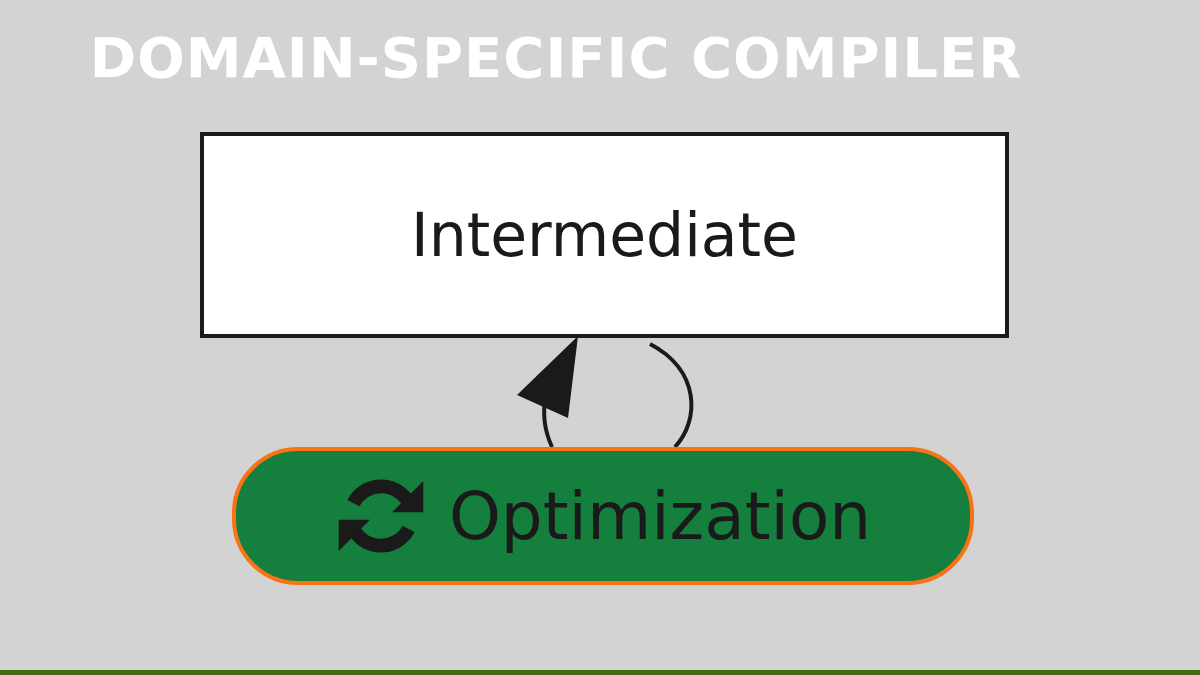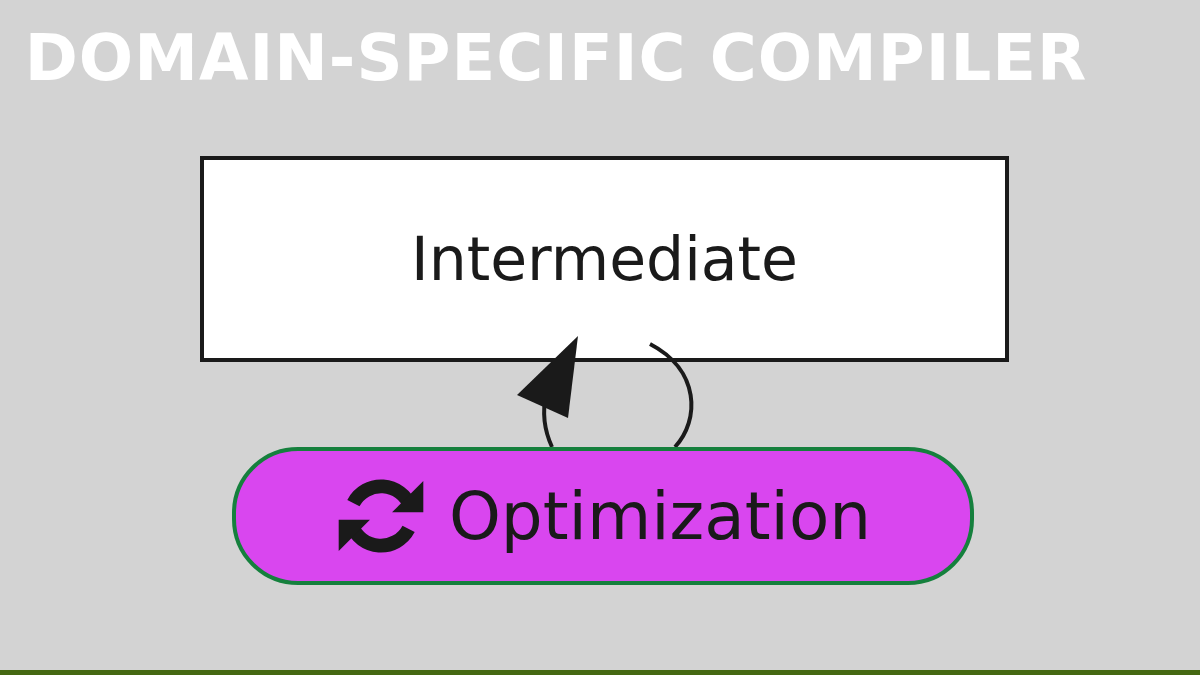--- a/index.html
+++ b/index.html
@@ -4,31 +4,31 @@
   <style>
     html, body { margin: 0; padding: 0; }
     body {
       width: 1200px; height: 675px; position: relative; overflow: hidden;
       background: #d3d3d3;
       font-family: "DejaVu Sans", "Liberation Sans", sans-serif;
     }
     .title {
       position: absolute; left: 0; top: 18px; width: 1112px;
       text-align: center; color: #ffffff; font-weight: bold;
-      font-size: 64px; letter-spacing: 1px; line-height: 80px;
+      font-size: 56px; letter-spacing: 1px; line-height: 80px;
     }
     .ir-box {
       position: absolute; left: 200px; top: 132px; width: 801px; height: 198px;
       border: 4px solid #1a1a1a; background: #ffffff;
       display: flex; flex-direction: column; align-items: center; justify-content: center;
-      color: #1a1a1a; font-size: 60px; line-height: 74px; margin-top: 24px;
+      color: #1a1a1a; font-size: 60px; line-height: 74px;
     }
     .opt-pill {
       position: absolute; left: 232px; top: 447px; width: 734px; height: 130px;
-      border: 4px solid #15803d; border-radius: 66px; background: #d946ef;
+      border: 4px solid #f97316; border-radius: 66px; background: #15803d;
       display: flex; align-items: center; justify-content: center; gap: 22px;
       color: #1a1a1a; font-size: 66px;
     }
     .opt-pill svg { width: 92px; height: 92px; }
     .loop { position: absolute; left: 0; top: 0; }
     .footer-bar {
       position: absolute; left: 0; top: 670px; width: 1200px; height: 5px; background: #456812;
     }
   </style>
 </head>

